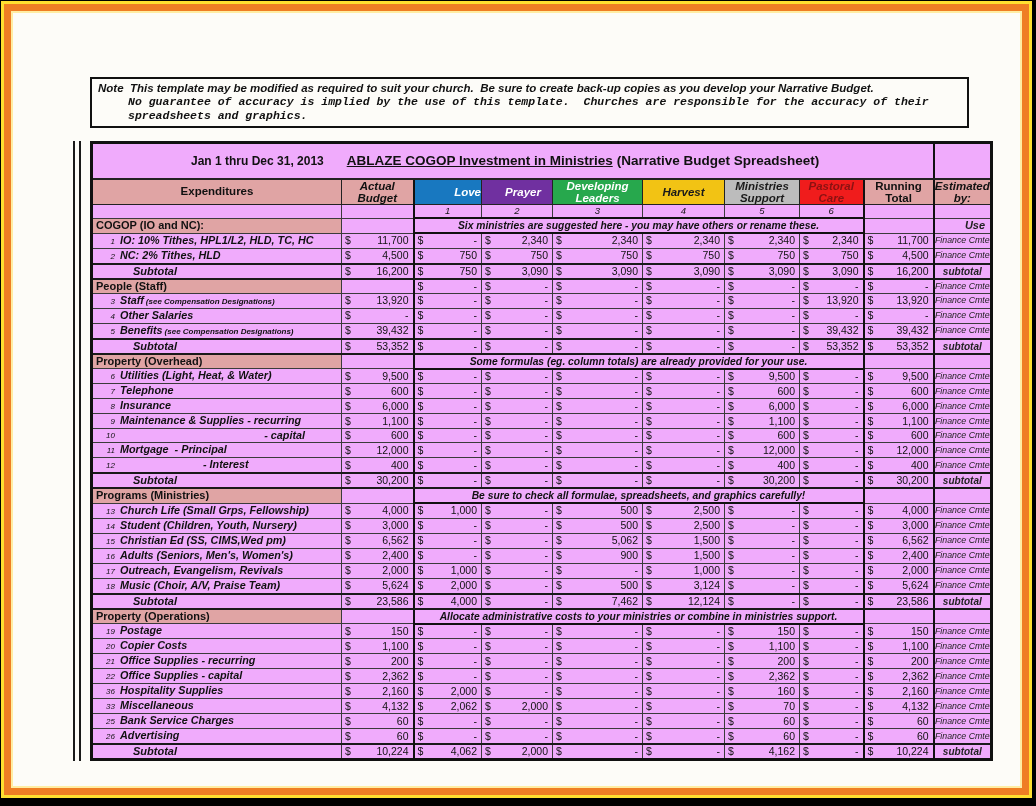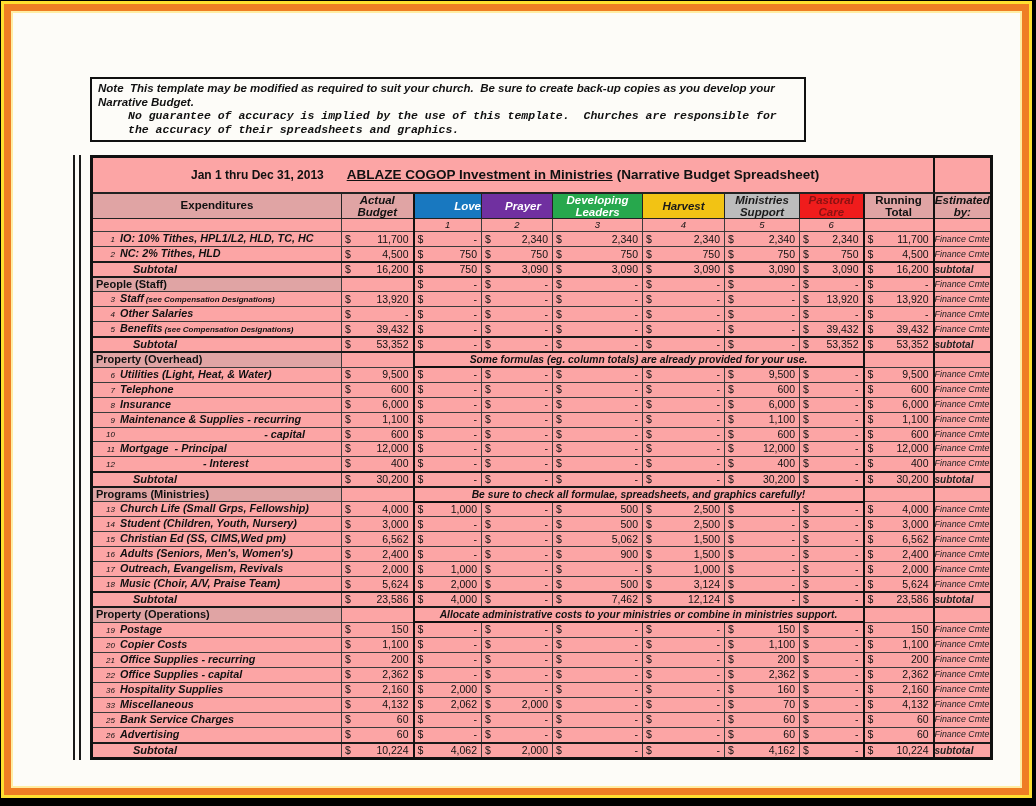--- a/index.html
+++ b/index.html
@@ -3,31 +3,31 @@
 <meta charset="utf-8">
 <style>
   html,body{margin:0;padding:0;background:#222;}
   .canvas{position:relative;width:1036px;height:806px;background:#000;overflow:hidden;
           font-family:"Liberation Sans",sans-serif;color:#111;}
   .f-yellow{position:absolute;left:1px;top:1px;right:4px;bottom:8px;background:#ffdf30;}
   .f-orange{position:absolute;inset:3px;background:#ef7e24;}
   .f-cream{position:absolute;inset:7px;background:#ffeda3;}
   .page{position:absolute;inset:2px;background:#fdfcf8;overflow:hidden;}
 
-  .note-box{margin:64px 0 0 77px;width:716px;border:2px solid #111;background:#fdfcf8;
+  .note-box{margin:64px 0 0 77px;width:879px;border:2px solid #111;background:#fdfcf8;
             padding:2px 6px 3px 6px;font-weight:bold;font-style:italic;font-size:11.5px;
             line-height:14px;box-sizing:border-box;}
   .note-box div{white-space:pre-wrap;}
   .note-line2{padding-left:30px;font-family:Liberation Mono, monospace;}
 
   .table-wrap{position:relative;margin:13px 0 0 77px;width:904px;}
   .left-rule{position:absolute;left:-17px;top:0;height:100%;width:4px;
              border-left:2px solid #1a1a1a;border-right:2px solid #1a1a1a;}
 
-  table{border-collapse:collapse;table-layout:fixed;width:900px;border:3px solid #111;background:#fca5a5;}
+  table{border-collapse:collapse;table-layout:fixed;width:900px;border:3px solid #111;background:#f0abfc;}
   td,th{border:1px solid #3b3b3b;padding:0;overflow:hidden;white-space:nowrap;
         height:13px;line-height:13px;font-size:10.5px;}
 
   .title-row td{height:34px;border-bottom:2px solid #111;vertical-align:middle;}
   .tdate{font-weight:bold;font-size:12px;margin-left:98px;}
   .ttitle{font-weight:bold;font-size:13.5px;margin-left:20px;}
   .tunder{text-decoration:underline;}
   .tsuffix{margin-left:4px;}
 
   .header-row th{background:#e0a4a4;font-size:11.5px;font-weight:bold;white-space:normal;
@@ -48,21 +48,21 @@
 
   .section-row .section-label{background:#e0a4a4;font-weight:bold;font-size:11px;padding-left:3px;}
   .c-note{border:2px solid #111;font-weight:bold;font-style:italic;font-size:10.3px;text-align:center;}
 
   .subtotal-row td{border-top:2px solid #1a1a1a;border-bottom:2px solid #1a1a1a;}
   .subtotal-label{font-weight:bold;font-style:italic;padding-left:40px;font-size:11px;}
 
   .c-money .cur{float:left;padding-left:3px;}
   .c-money .val{float:right;padding-right:4px;}
 
-  .c-est{font-style:italic;font-size:8.8px;color:#222;}
+  .c-est{font-style:italic;font-size:8.8px;text-align:center;color:#222;}
   .c-est.sub{font-weight:bold;font-size:10px;font-style:italic;}
   .c-est.use{font-weight:bold;font-size:11px;text-align:right;padding-right:5px;}
 
   .bl{border-left:2px solid #111 !important;}
 </style>
 </head>
 <body>
 
 <div class="canvas">
   <div class="f-yellow">
@@ -118,20 +118,27 @@
                     <td>2</td>
                     <td>3</td>
                     <td>4</td>
                     <td>5</td>
                     <td>6</td>
                     <td class="bl" id="nums-running"></td>
                   <td class="bl"></td>
                 </tr>
               </thead>
               <tbody id="table-body">
+                  <tr class="section-row">
+                    <td class="c-label section-label">COGOP (IO and NC):</td>
+                    <td></td>
+                    <td class="c-note bl" colspan="6">Six ministries are suggested here - you may have others or rename these.</td>
+                    <td class="bl"></td>
+                    <td class="c-est bl use">Use</td>
+                  </tr>
                   <tr class="data-row">
                     <td class="c-label"><span class="rnum">1</span><span class="rlabel">IO: 10% Tithes, HPL1/L2, HLD, TC, HC</span></td>
                     <td class="c-money">
                       <span class="cur">$</span>
                       <span class="val">11,700</span>
                     </td>
                     <td class="c-money bl">
                       <span class="cur">$</span>
                       <span class="val">-</span>
                     </td>

